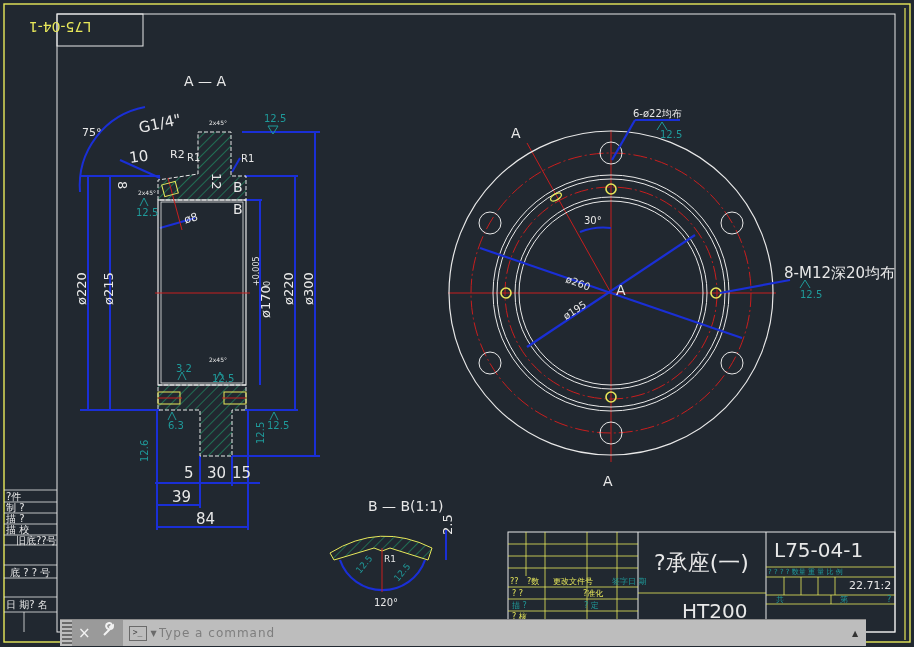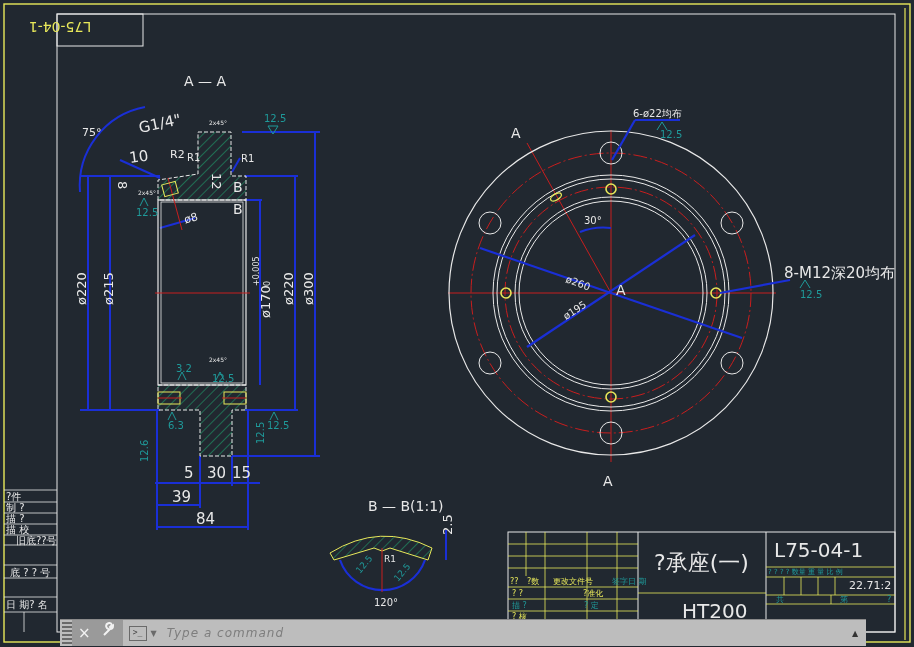--- a/index.html
+++ b/index.html
@@ -5,21 +5,21 @@
   html,body{margin:0;padding:0;background:#212830;}
   body{width:914px;height:647px;position:relative;overflow:hidden;font-family:"DejaVu Sans",sans-serif;}
   #canvas{position:absolute;left:0;top:0;width:914px;height:647px;}
   .cmdbar{position:absolute;left:60px;top:619px;width:806px;height:26px;display:flex;align-items:center;background:#bdbdbd;border-top:1px solid #8a8a8a;}
   .cmd-grip{width:10px;height:22px;margin-left:2px;background:repeating-linear-gradient(to bottom,#6a6a6a 0 2px,transparent 2px 4px);}
   .cmd-left{display:flex;align-items:center;background:#9a9a9a;height:26px;padding:0 6px;gap:10px;}
   .cmd-btn{color:#f2f2f2;font-size:15px;font-family:"DejaVu Sans",sans-serif;cursor:pointer;line-height:26px;}
   .cmd-prompt{display:flex;align-items:center;margin-left:6px;gap:4px;}
   .prompt-box{width:16px;height:13px;border:1px solid #6a6a6a;font-size:8px;color:#4a4a4a;line-height:12px;text-align:center;font-family:"DejaVu Sans Mono",monospace;}
   .prompt-arrow{font-size:8px;color:#6a6a6a;}
-  .cmd-input{flex:1;background:transparent;border:none;outline:none;font-style:italic;color:#6d28d9;font-size:12px;letter-spacing:1px;font-family:"DejaVu Sans",sans-serif;margin-left:8px;}
+  .cmd-input{flex:1;background:transparent;border:none;outline:none;color:#6d28d9;font-size:12px;letter-spacing:1px;font-family:"DejaVu Sans",sans-serif;margin-left:0;}
   .cmd-input::placeholder{color:#7e7e7e;}
   .cmd-scroll{width:14px;font-size:8px;color:#333;text-align:center;margin-right:4px;}
   svg text{font-family:"DejaVu Sans",sans-serif;}
 </style>
 </head>
 <body>
 
 <svg id="canvas" viewBox="0 0 914 647" xmlns="http://www.w3.org/2000/svg">
 
   <rect x="4" y="4" width="906" height="638" fill="none" stroke="#e8e85a" stroke-width="1.4"></rect>

